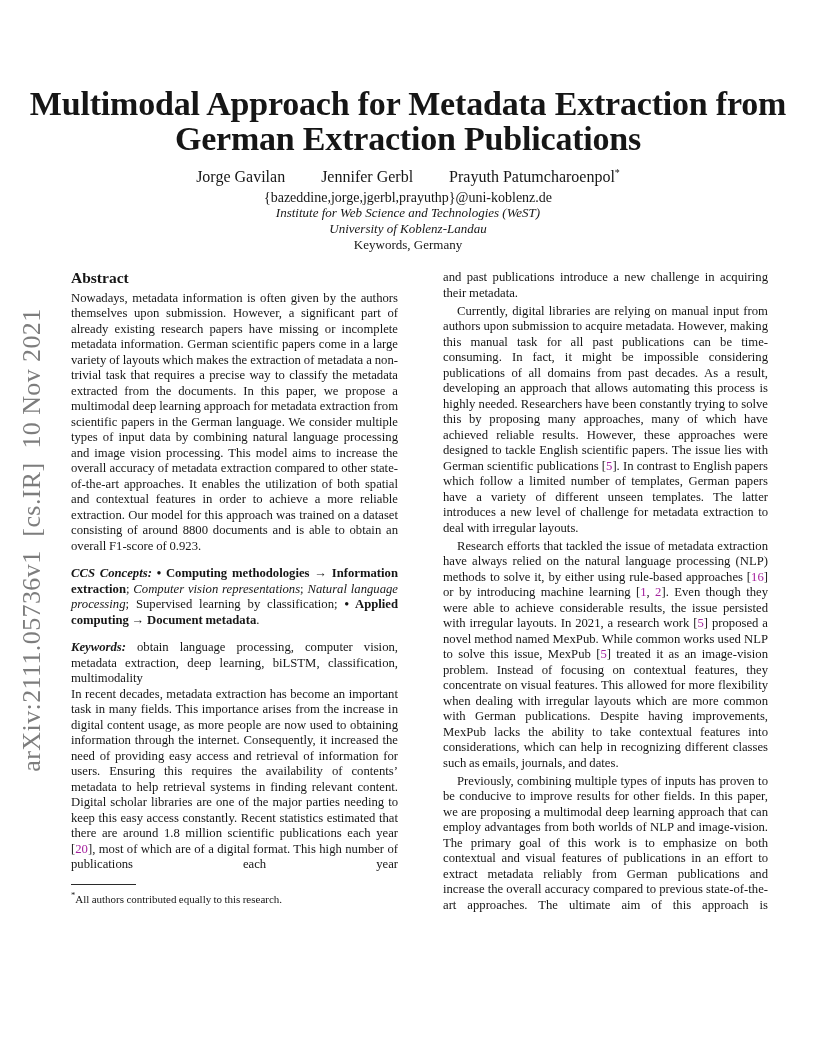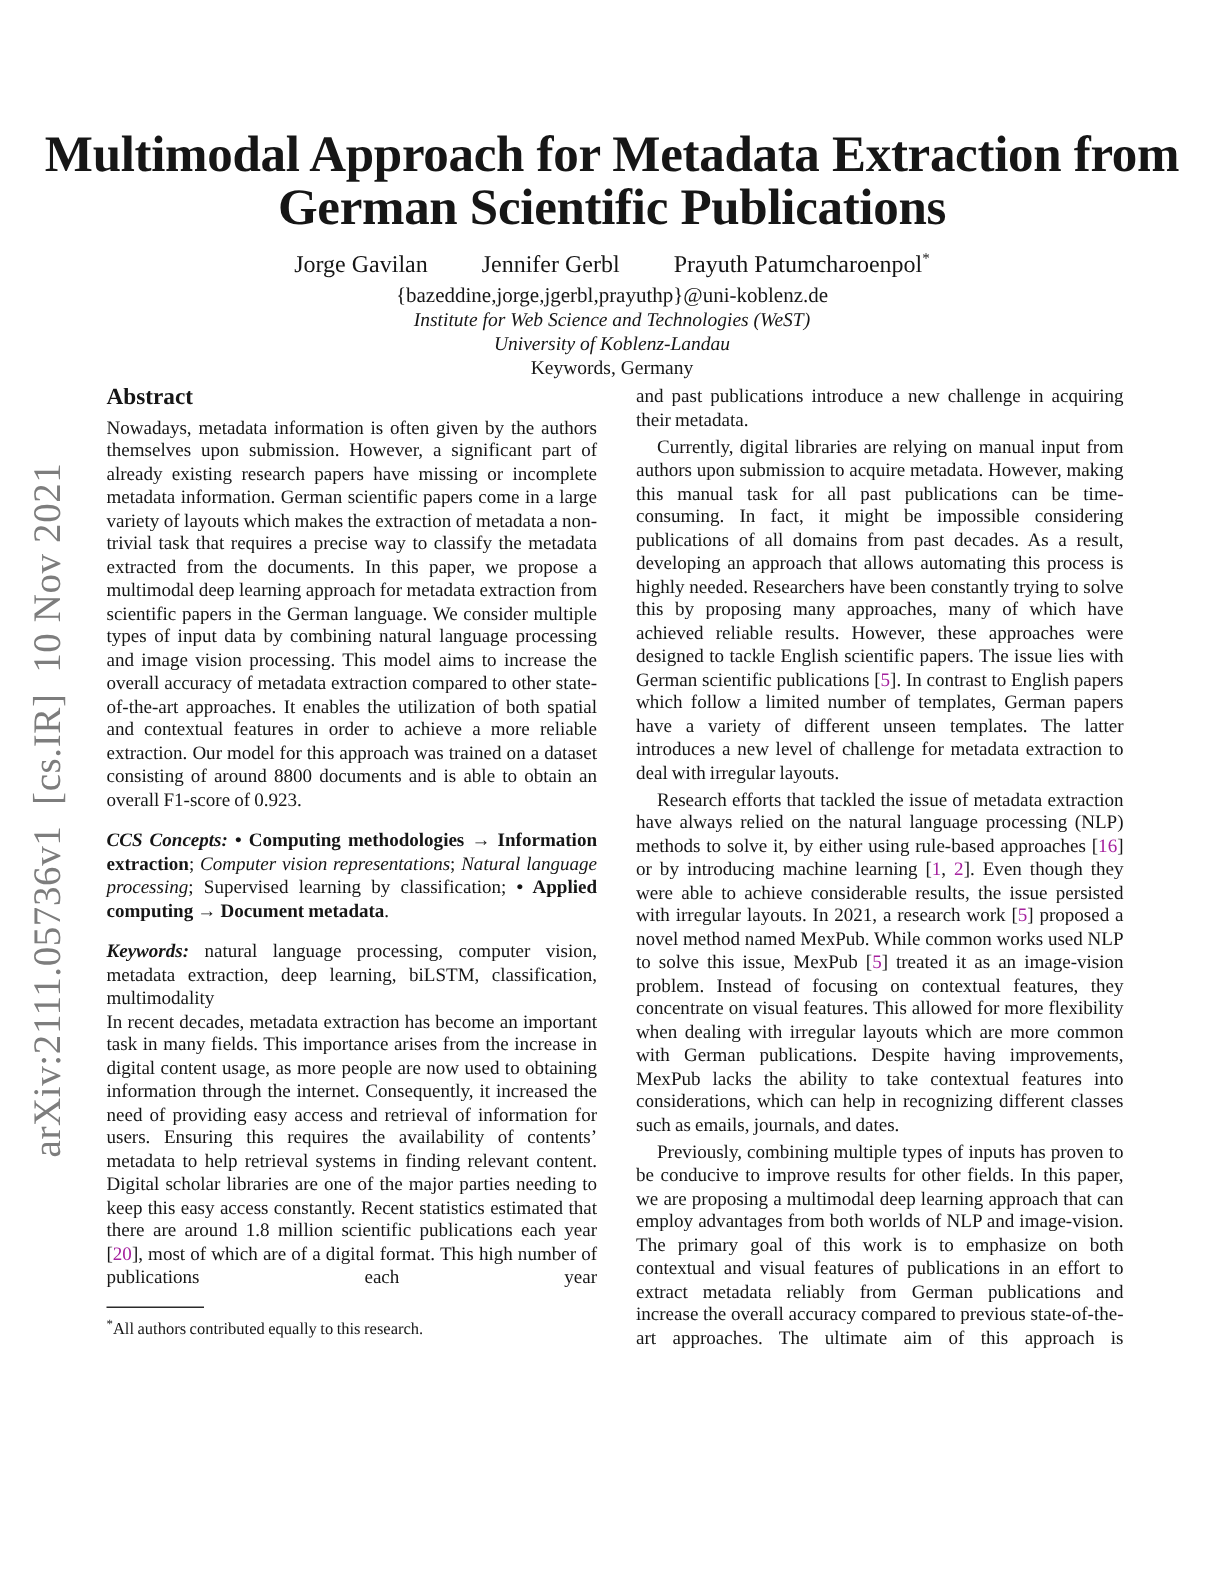--- a/index.html
+++ b/index.html
@@ -20,21 +20,21 @@
   header { text-align:center; padding-top:86px; }
   .title-line { font-size:34px; font-weight:bold; line-height:35px; letter-spacing:-0.2px; }
   .authors {
     margin-top:7px; font-size:16px;
     display:flex; justify-content:center; gap:36px; line-height:20px;
   }
   .author sup { font-size:10px; vertical-align:super; }
   .email-line { margin-top:3px; font-size:14px; line-height:15px; }
   .affil { font-size:13px; line-height:16px; }
   .affil.it { font-style:italic; }
-  .columns { display:flex; gap:26px; padding-left:71px; padding-right:67px; margin-top:4px;justify-content:space-between; }
+  .columns { display:flex; gap:26px; padding-left:71px; padding-right:48px; margin-top:17px;justify-content:space-between; }
   .col { text-align:justify; font-size:12.7px; line-height:15.5px; word-spacing:-0.4px; }
   .col-left { width:327px; }
   .col-right { width:325px; }
   .abs-head { font-size:15.5px; font-weight:bold; margin:0 0 5px 0; text-align:left; }
   .para { margin:0; }
   .para.indent { text-indent:14px; }
   .para.cont { text-align-last:justify; }
   .col-right .para { margin-top:2.5px; }
   .col-right .para:first-child { margin-top:0; }
   .ccs-block { margin-top:12px; }
@@ -51,39 +51,39 @@
 </style>
 </head>
 <body>
 
 <div class="page">
 
   <div class="arxiv-banner">arXiv:2111.05736v1  [cs.IR]  10 Nov 2021</div>
 
   <header>
     <div class="title-line">Multimodal Approach for Metadata Extraction from</div>
-    <div class="title-line">German Scientific Publications</div>
+    <div class="title-line">German Extraction Publications</div>
     <div class="authors">
       <span class="author"><span>Jorge Gavilan</span><sup></sup></span>
       <span class="author"><span>Jennifer Gerbl</span><sup></sup></span>
       <span class="author"><span>Prayuth Patumcharoenpol</span><sup>*</sup></span>
     </div>
     <div class="email-line">{bazeddine,jorge,jgerbl,prayuthp}@uni-koblenz.de</div>
     <div class="affil it">Institute for Web Science and Technologies (WeST)</div>
     <div class="affil it">University of Koblenz-Landau</div>
     <div class="affil">Keywords, Germany</div>
   </header>
 
   <div class="columns">
 
     <div class="col col-left">
       <h2 class="abs-head">Abstract</h2>
       <p class="para">Nowadays, metadata information is often given by the authors themselves upon submission. However, a significant part of already existing research papers have missing or incomplete metadata information. German scientific papers come in a large variety of layouts which makes the extraction of metadata a non-trivial task that requires a precise way to classify the metadata extracted from the documents. In this paper, we propose a multimodal deep learning approach for metadata extraction from scientific papers in the German language. We consider multiple types of input data by combining natural language processing and image vision processing. This model aims to increase the overall accuracy of metadata extraction compared to other state-of-the-art approaches. It enables the utilization of both spatial and contextual features in order to achieve a more reliable extraction. Our model for this approach was trained on a dataset consisting of around 8800 documents and is able to obtain an overall F1-score of 0.923.</p>
       <p class="para ccs-block"><span class="seg-bi">CCS Concepts: </span><span class="seg-b">• Computing methodologies → Information extraction</span><span>; </span><span class="seg-i">Computer vision representations</span><span>; </span><span class="seg-i">Natural language processing</span><span>; Supervised learning by classification; </span><span class="seg-b">• Applied computing → Document metadata</span><span>.</span></p>
-      <p class="para ccs-block"><span class="seg-bi">Keywords: </span><span>natural language processing, computer vision, metadata extraction, deep learning, biLSTM, classification, multimodality</span></p>
+      <p class="para ccs-block"><span class="seg-bi">Keywords: </span><span>obtain language processing, computer vision, metadata extraction, deep learning, biLSTM, classification, multimodality</span></p>
       <div>
           <p class="para cont"><span>In recent decades, metadata extraction has become an important task in many fields. This importance arises from the increase in digital content usage, as more people are now used to obtaining information through the internet. Consequently, it increased the need of providing easy access and retrieval of information for users. Ensuring this requires the availability of contents’ metadata to help retrieval systems in finding relevant content. Digital scholar libraries are one of the major parties needing to keep this easy access constantly. Recent statistics estimated that there are around 1.8 million scientific publications each year [</span><span class="seg-cite">20</span><span>], most of which are of a digital format. This high number of publications each year</span></p>
         </div>
       <div class="footnote">
         <div class="footnote-rule"></div>
         <div class="footnote-text"><span class="seg-sup">*</span><span>All authors contributed equally to this research.</span></div>
       </div>
     </div>
 
     <div class="col col-right">

